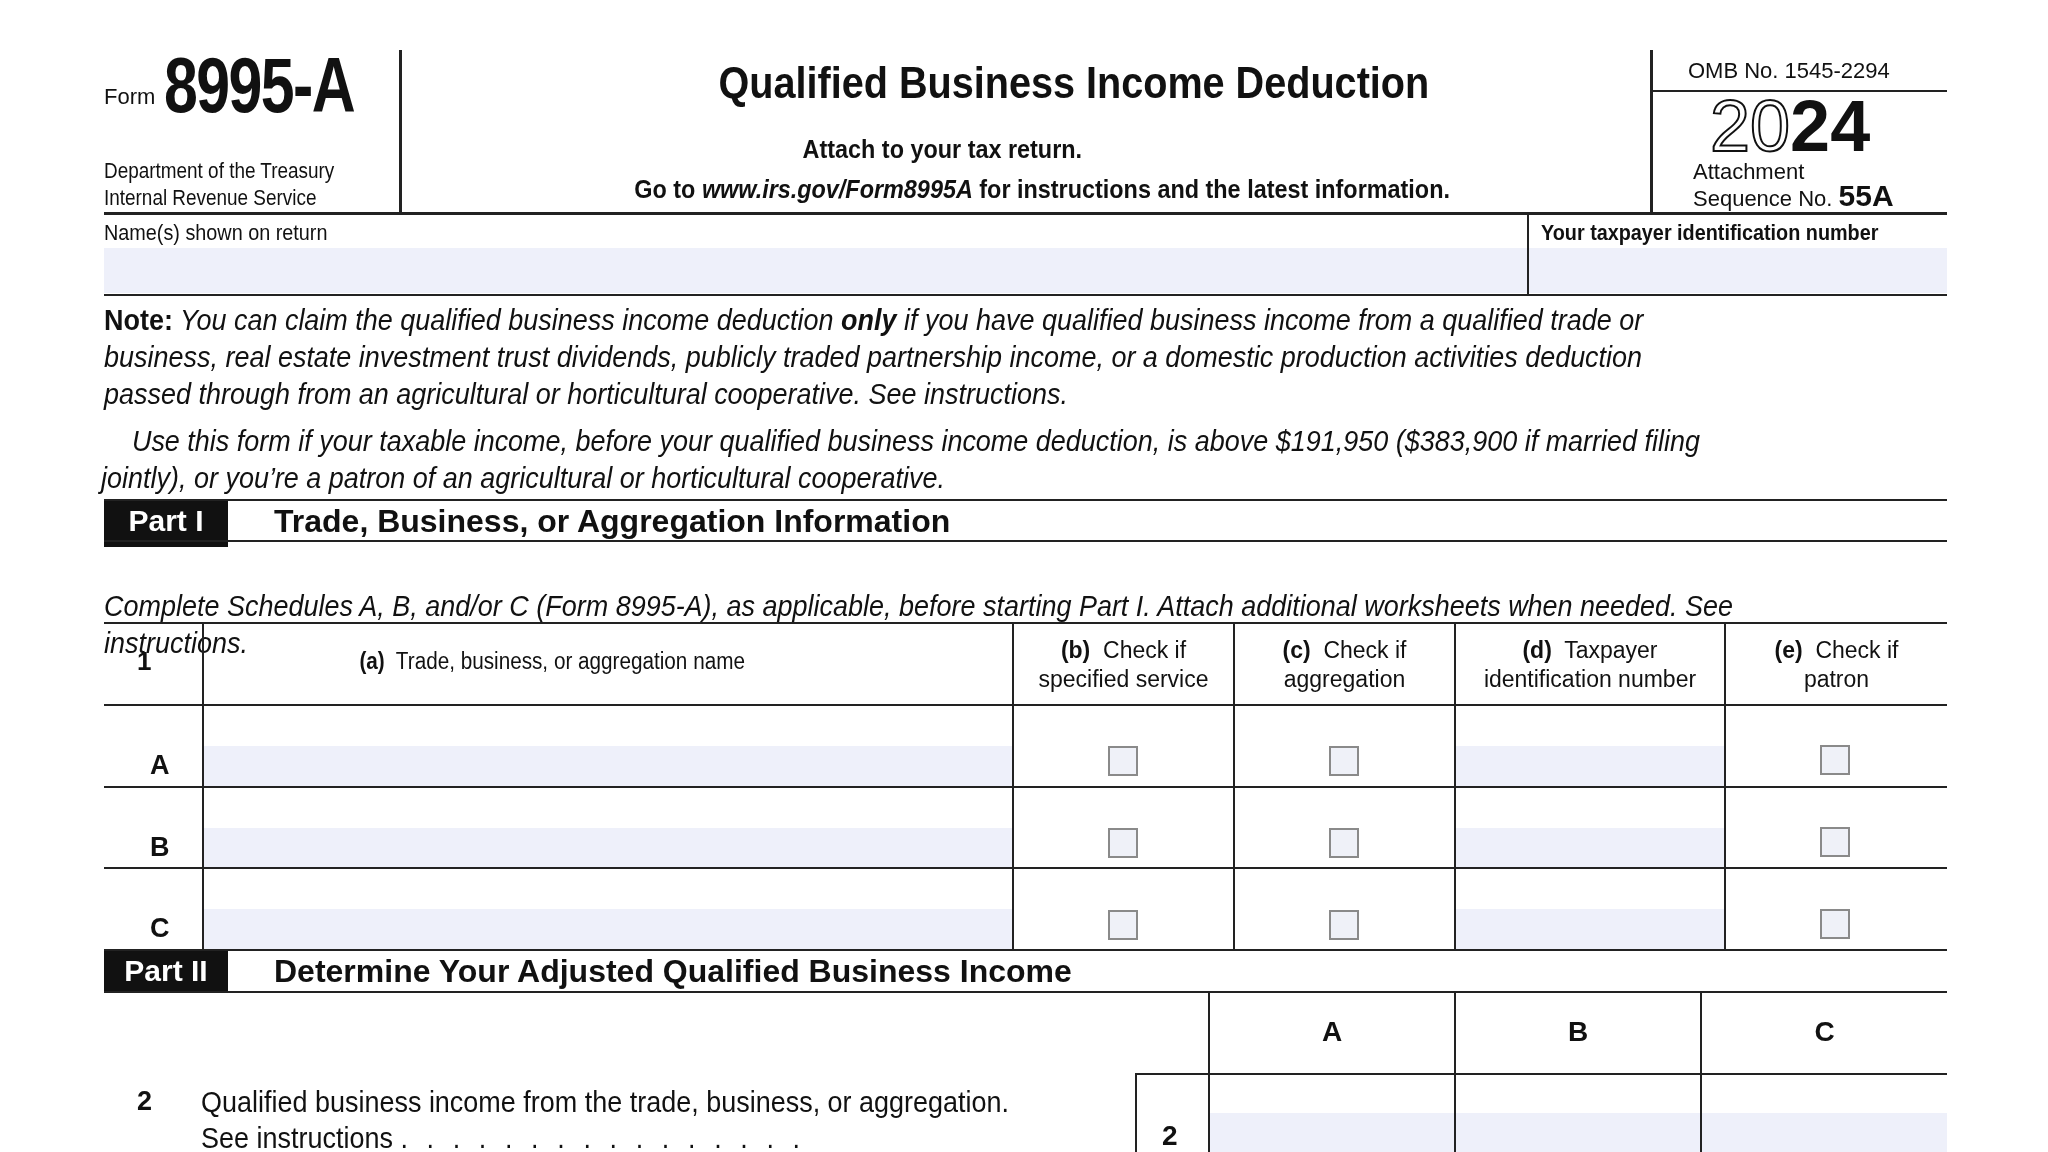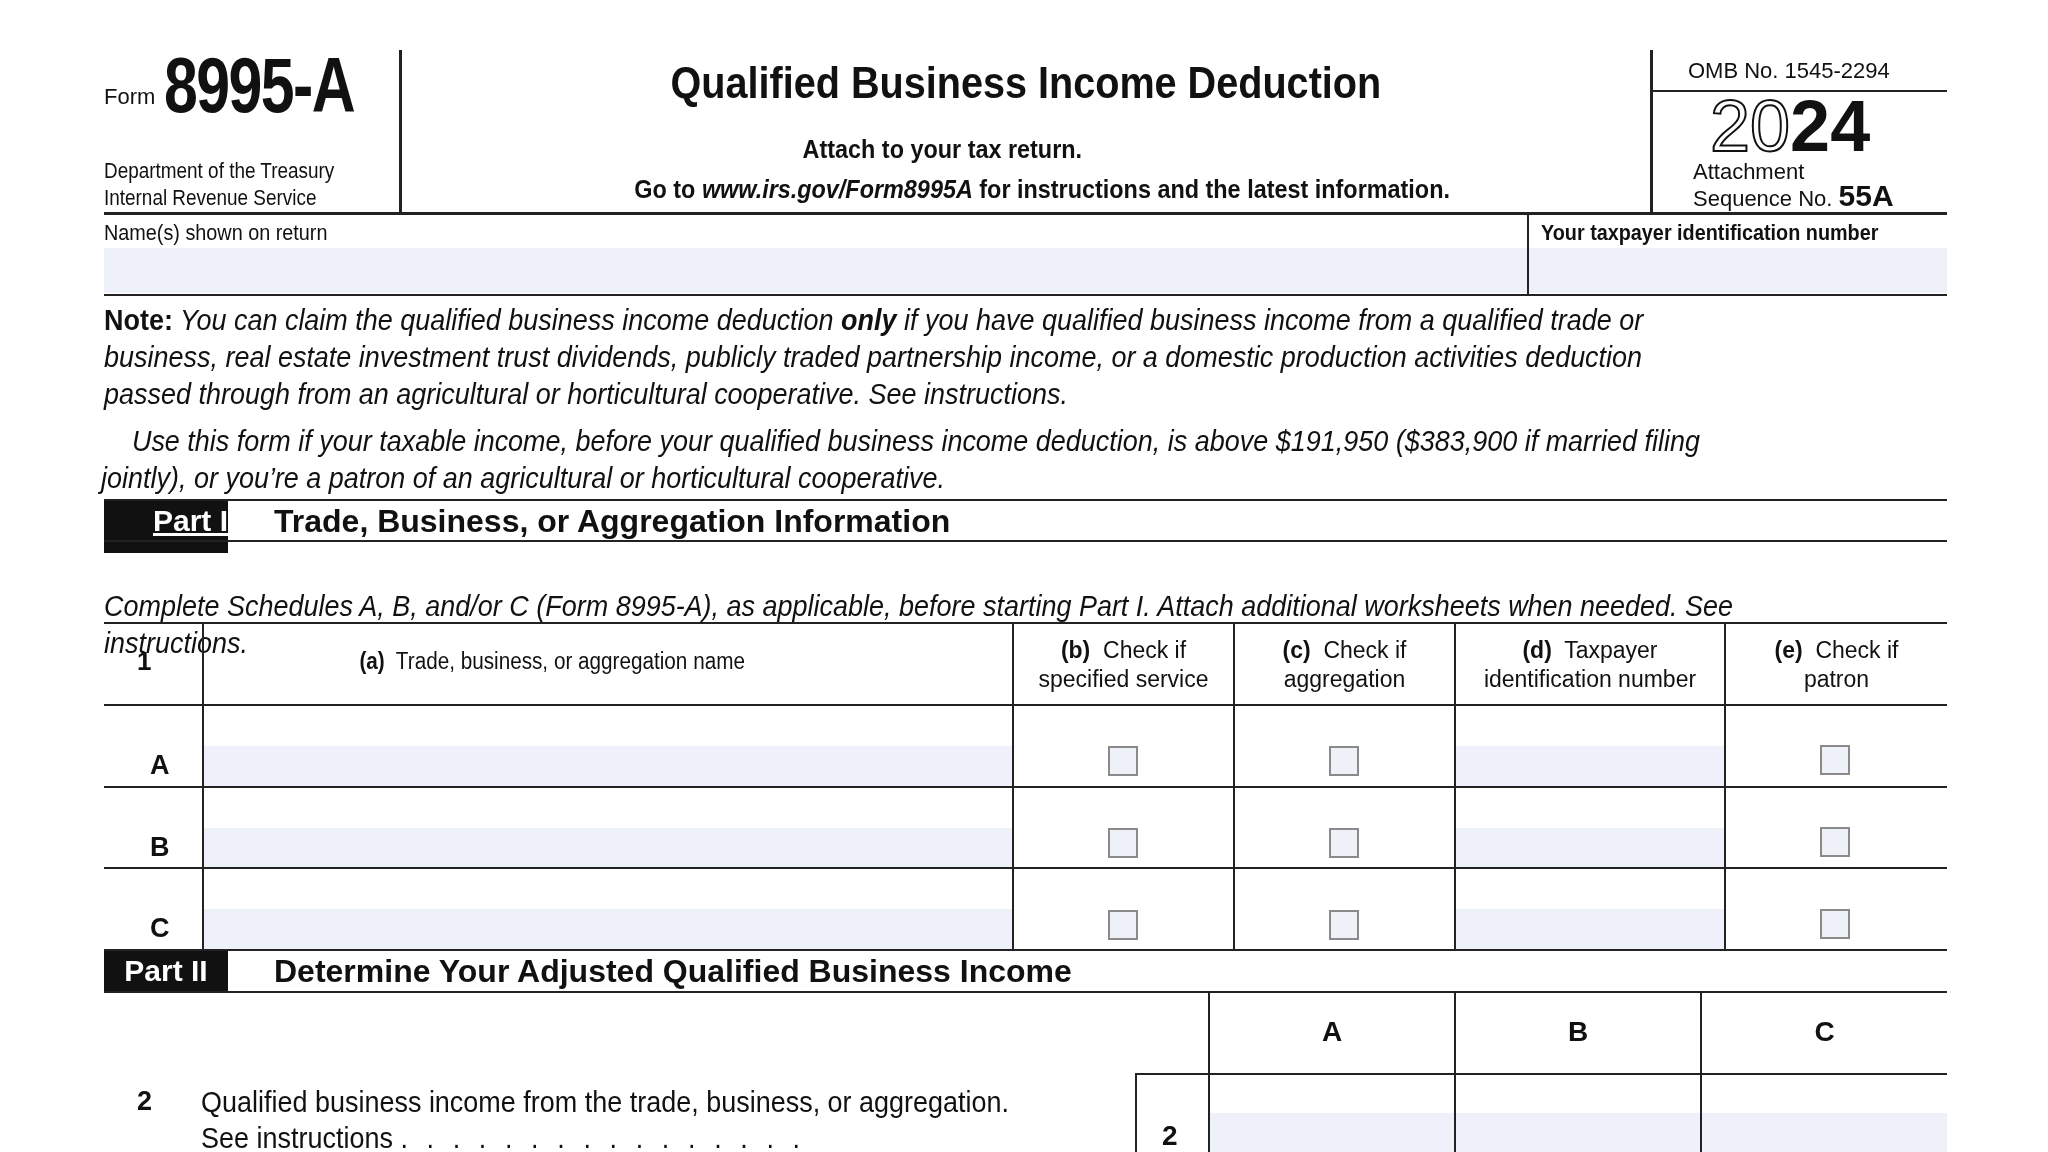--- a/index.html
+++ b/index.html
@@ -19,21 +19,21 @@
 
 <div>
   <div class="abs" style="left:104px; top:84px; font-size:22px;">Form</div>
   <div class="abs narrow" style="left:164px; top:40px; font-size:78px; font-weight:bold; letter-spacing:-2px; transform:scaleX(0.78);">8995-A</div>
   <div class="abs narrow" style="left:104px; top:157px; font-size:22px; line-height:27px;">
     <div>Department of the Treasury</div>
     <div>Internal Revenue Service</div>
   </div>
   <div class="vline" style="left:399px; top:50px; height:163px; width:3px;"></div>
 
-  <div class="abs ctr" style="left:402px; width:1248px; top:58px; font-size:44px; font-weight:bold;">
+  <div class="abs ctr" style="left:402px; width:1248px; top:58px; font-size:44px; font-weight:bold;padding-left:48px;">
     <span class="narrow" style="display:inline-block; transform:scaleX(0.9); transform-origin:center;">Qualified Business Income Deduction</span>
   </div>
   <div class="abs ctr" style="left:402px; width:1080px; top:134px; font-size:26px; font-weight:bold;">
     <span style="display:inline-block; transform:scaleX(0.9);">Attach to your tax return.</span>
   </div>
   <div class="abs ctr" style="left:402px; width:1280px; top:174px; font-size:26px; font-weight:bold;">
     <span style="display:inline-block; transform:scaleX(0.9);"><span>Go to </span><span class="ital">www.irs.gov/Form8995A</span><span> for instructions and the latest information.</span></span>
   </div>
 
   <div class="vline" style="left:1650px; top:50px; height:163px; width:3px;"></div>
@@ -60,21 +60,21 @@
 
 <div class="abs" style="left:104px; top:302px; width:1850px; font-size:29px; line-height:37px;">
   <div class="narrow" style="transform:scaleX(0.93);"><b>Note:</b><i> You can claim the qualified business income deduction </i><b><i>only</i></b><i> if you have qualified business income from a qualified trade or</i></div>
   <div class="narrow ital" style="transform:scaleX(0.93);">business, real estate investment trust dividends, publicly traded partnership income, or a domestic production activities deduction</div>
   <div class="narrow ital" style="transform:scaleX(0.93);">passed through from an agricultural or horticultural cooperative. See instructions.</div>
   <div class="narrow ital" style="transform:scaleX(0.93); margin-top:10px; padding-left:30px;">Use this form if your taxable income, before your qualified business income deduction, is above $191,950 ($383,900 if married filing</div>
   <div class="narrow ital" style="transform:scaleX(0.93); margin-left:-3px;">jointly), or you’re a patron of an agricultural or horticultural cooperative.</div>
 </div>
 
 <div class="hline" style="left:104px; width:1843px; top:499px;"></div>
-<div class="abs" style="left:104px; top:501px; width:124px; height:52px; background:#111; color:#fff; font-size:30px; font-weight:bold; line-height:40px; text-align:right;text-decoration:underline;">Part I</div>
+<div class="abs" style="left:104px; top:501px; width:124px; height:46px; background:#111; color:#fff; font-size:30px; font-weight:bold; line-height:40px; text-align:center;">Part I</div>
 <div class="abs" style="left:274px; top:501px; font-size:32px; font-weight:bold; line-height:40px;">Trade, Business, or Aggregation Information</div>
 <div class="hline" style="left:104px; width:1843px; top:540px;"></div>
 <div class="abs ital" style="left:104px; top:548px; width:1860px; font-size:29px; line-height:37px;margin-top:40px;">
   <div class="narrow" style="transform:scaleX(0.93);">Complete Schedules A, B, and/or C (Form 8995-A), as applicable, before starting Part I. Attach additional worksheets when needed. See</div>
   <div class="narrow" style="transform:scaleX(0.93);">instructions.</div>
 </div>
 
 <div>
   <div class="hline" style="left:104px; width:1843px; top:622px;"></div>
   <div class="hline" style="left:104px; width:1843px; top:704px;"></div>

